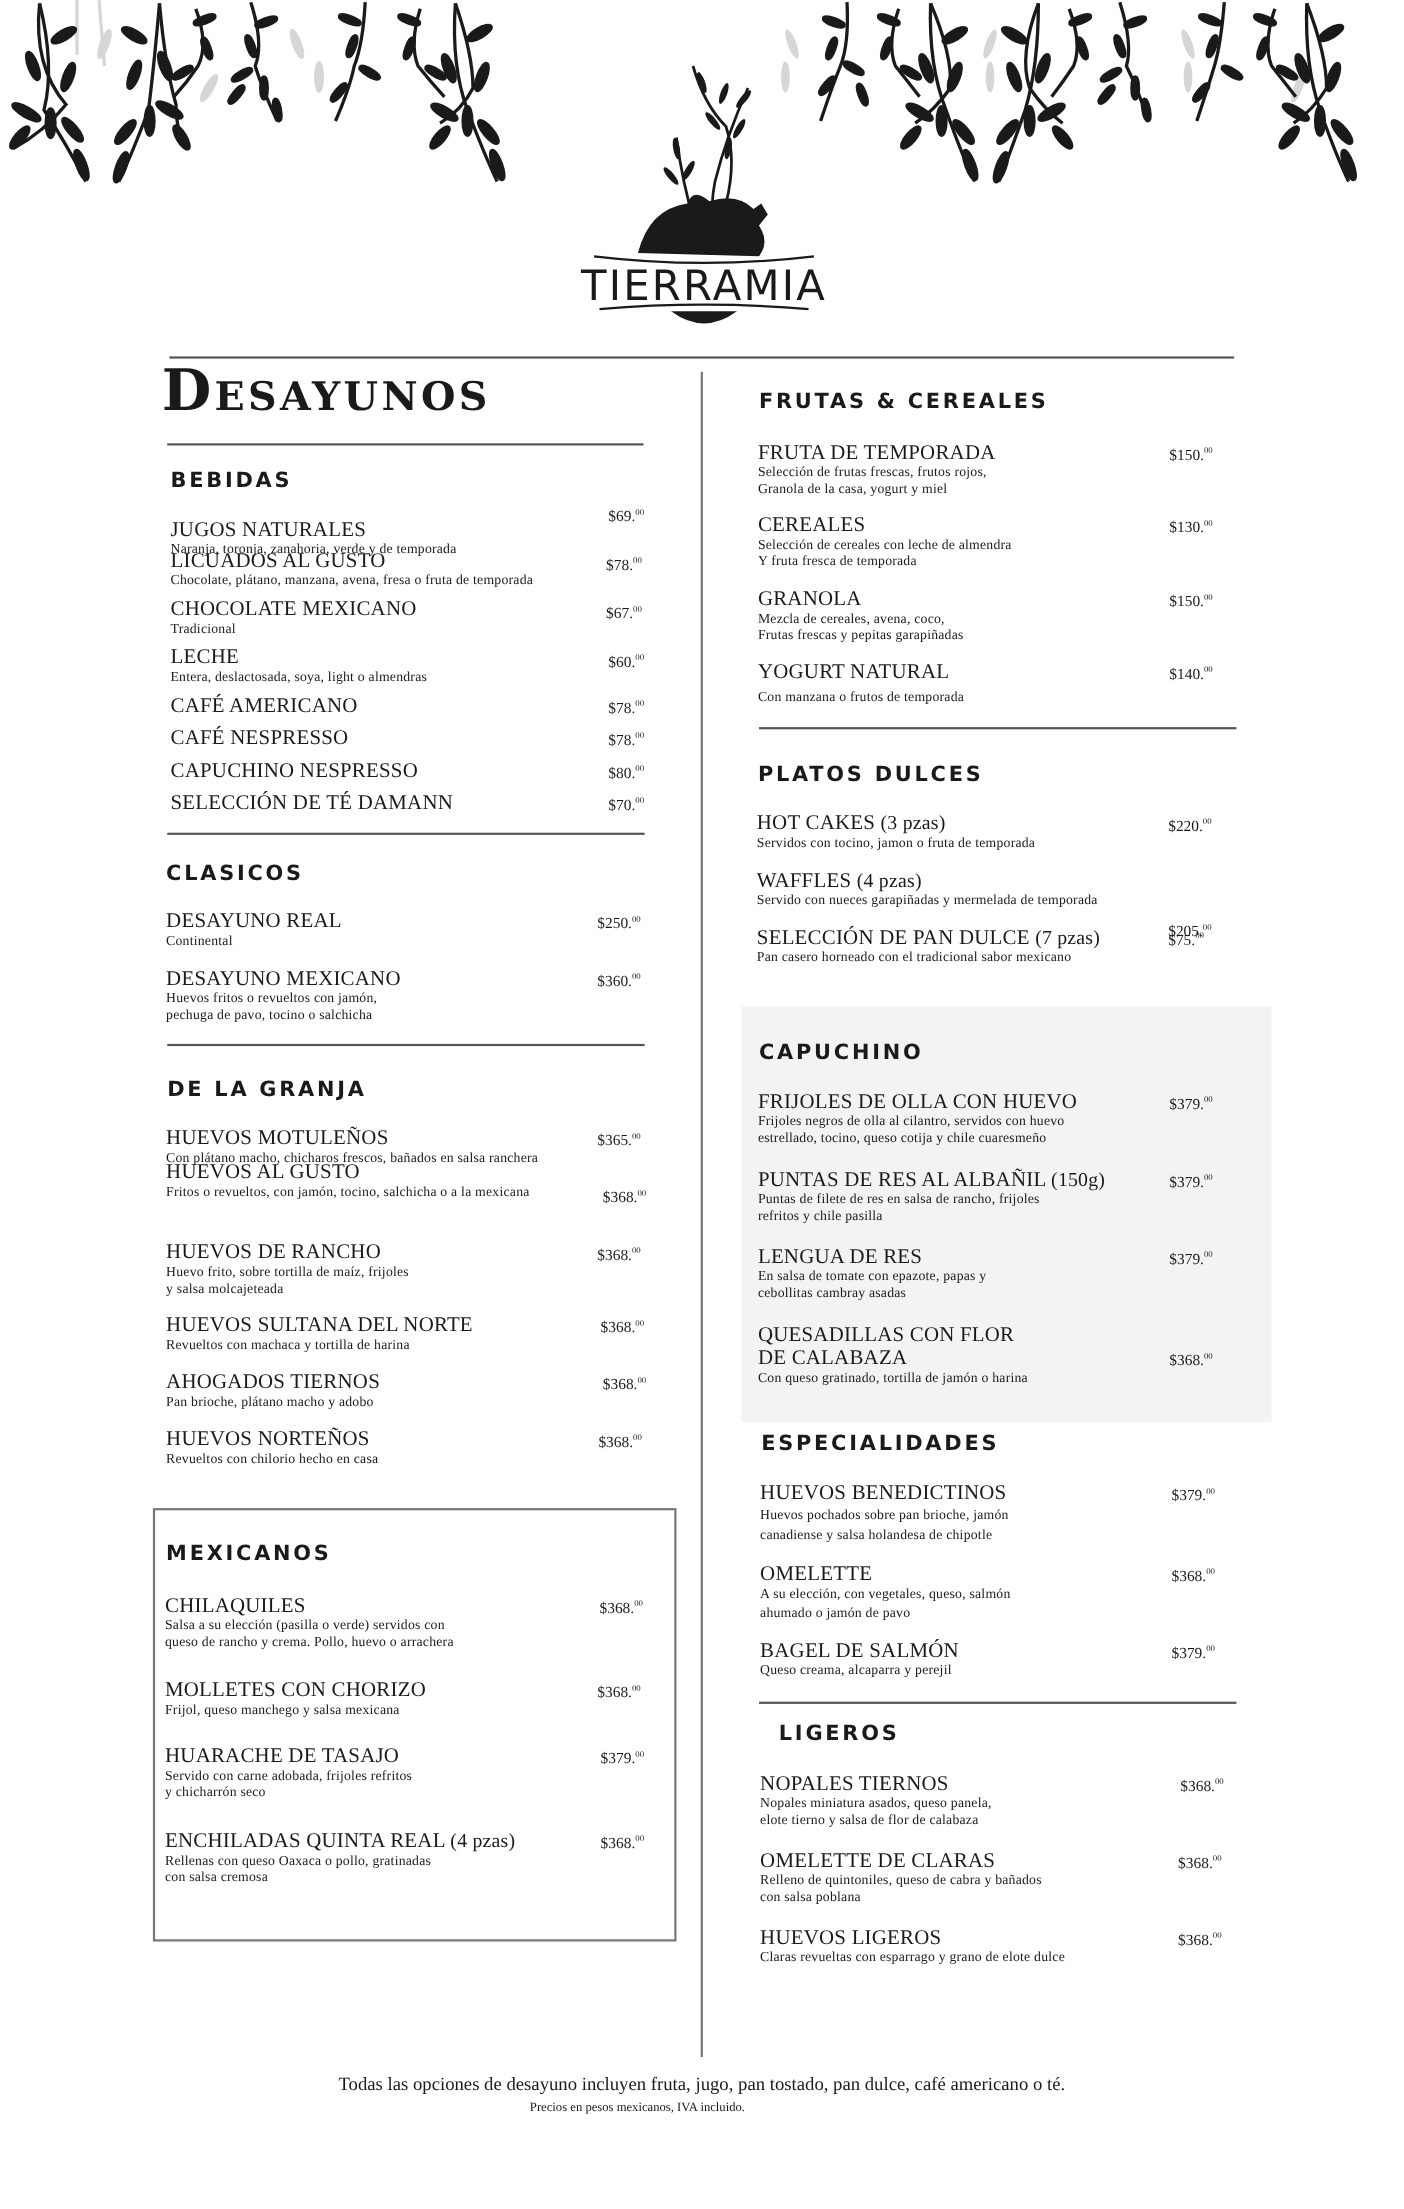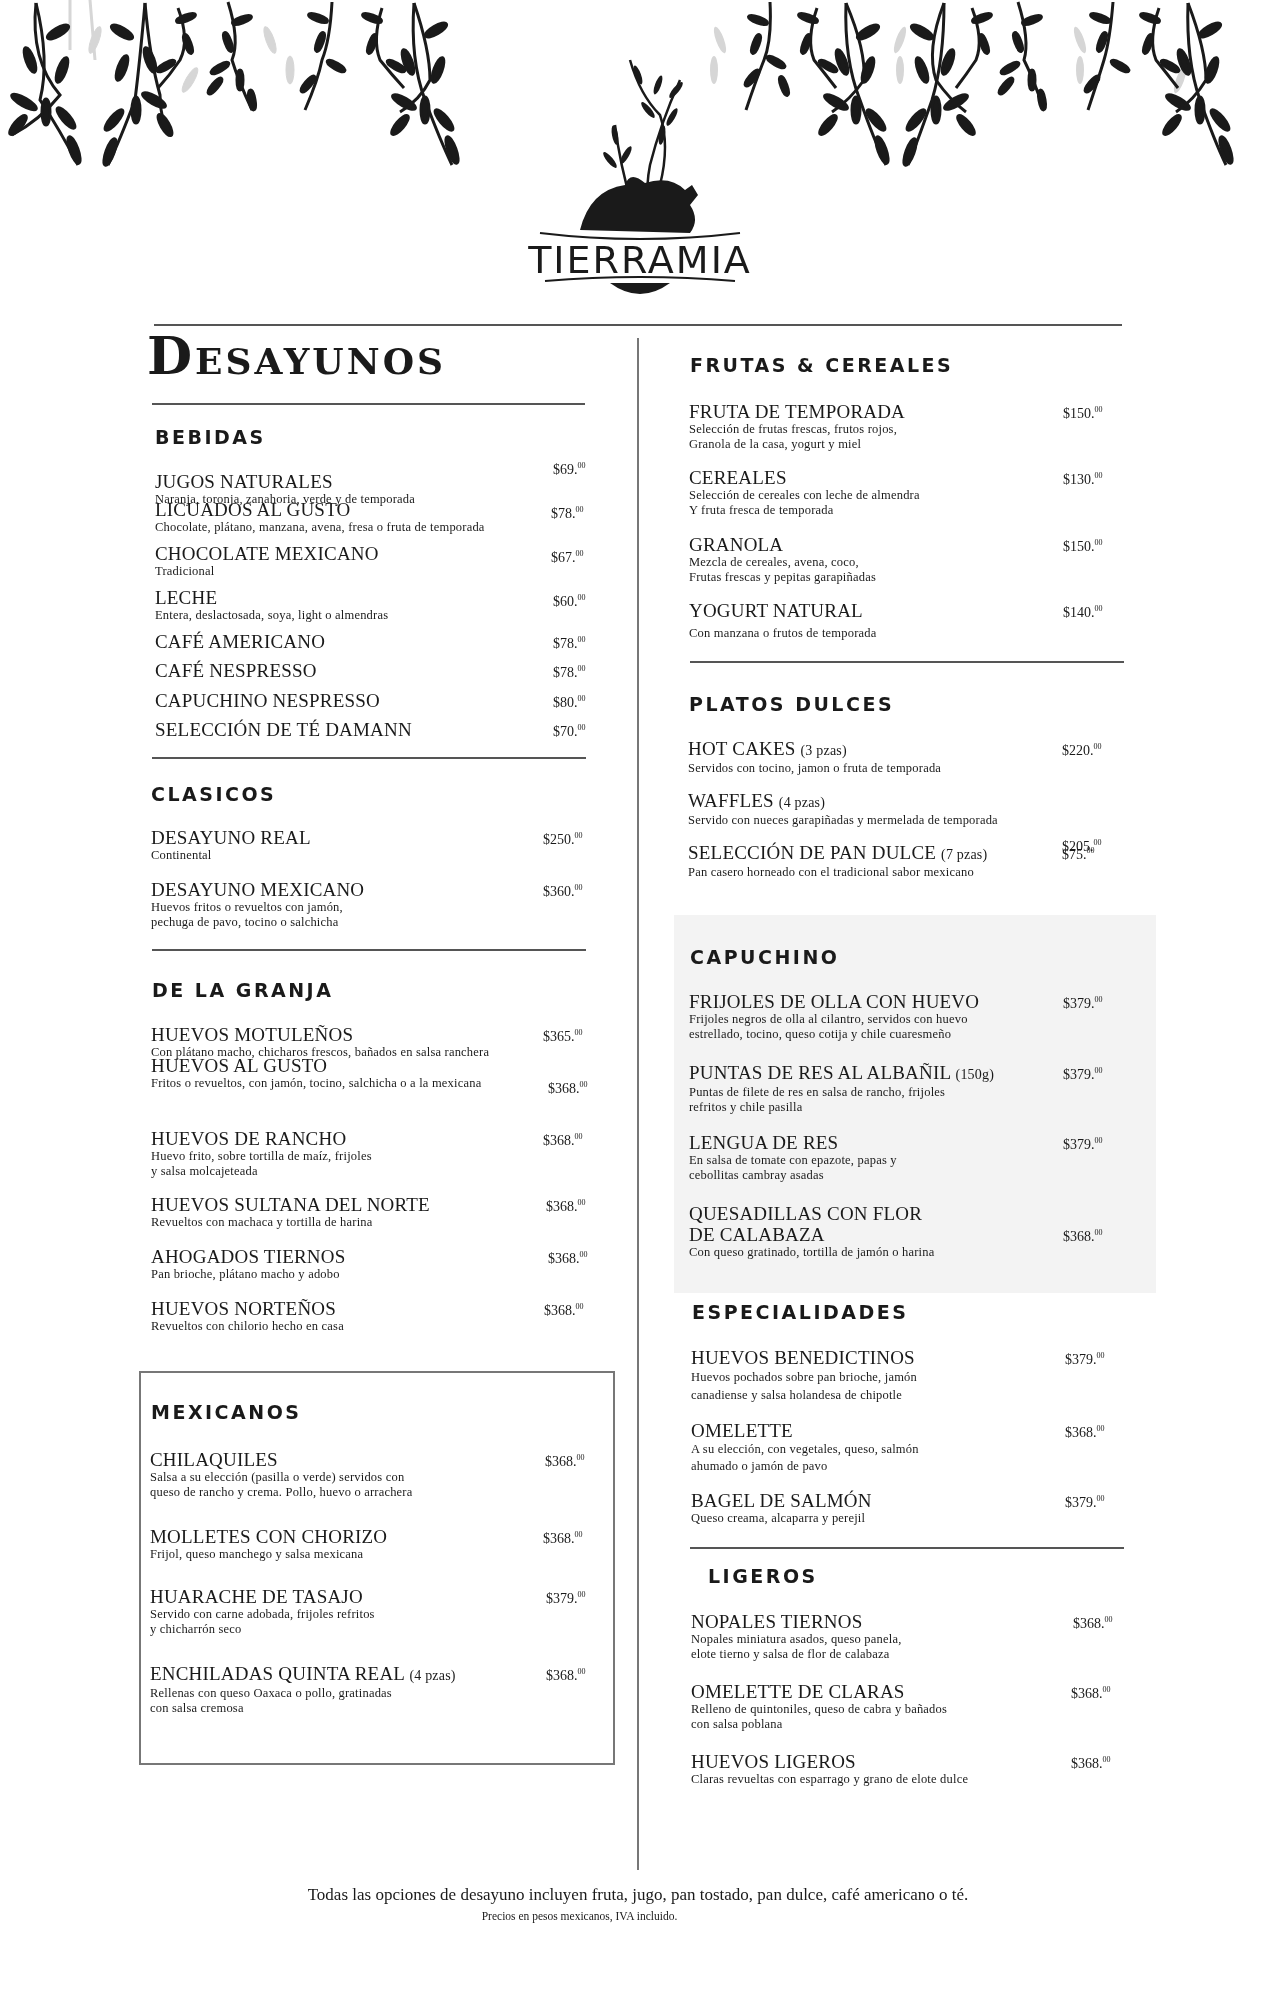--- a/index.html
+++ b/index.html
@@ -8,21 +8,21 @@
   .vines { position:absolute; top:0; height:190px; }
   .logo { position:absolute; left:520px; top:55px; width:240px; height:250px; }
   .hr { position:absolute; height:2px; background:#555; }
   .vr { position:absolute; width:2px; background:#777; }
   .title { position:absolute; left:147px; top:330px; font-family:"DejaVu Serif",serif; font-weight:bold;
            font-size:52px; letter-spacing:3px; font-variant:small-caps; line-height:1; }
   .sec-h { position:absolute; font-family:"DejaVu Sans",sans-serif; font-weight:bold; font-size:19px;
            letter-spacing:2.5px; line-height:1; }
   .item { position:absolute; }
   .item .name { font-size:19px; line-height:21px; letter-spacing:0.2px; white-space:nowrap; }
-  .item .name .qty { font-size:14px; }
+  .item .name .qty { font-size:18px; }
   .item .desc { font-size:12.5px; line-height:15px; letter-spacing:0.2px; white-space:nowrap; }
   .price { position:absolute; font-size:14px; white-space:nowrap; }
   .price sup { font-size:8px; vertical-align:6px; }
   .box { position:absolute; border:2px solid #777; }
   .panel { position:absolute; background:#f3f3f3; }
   .foot1 { position:absolute; left:0; width:1276px; top:1885px; text-align:center; font-size:17px; }
   .foot2 { position:absolute; left:0; width:1159px; top:1910px; text-align:center; font-size:11.5px; }
 </style>
 </head>
 <body>

